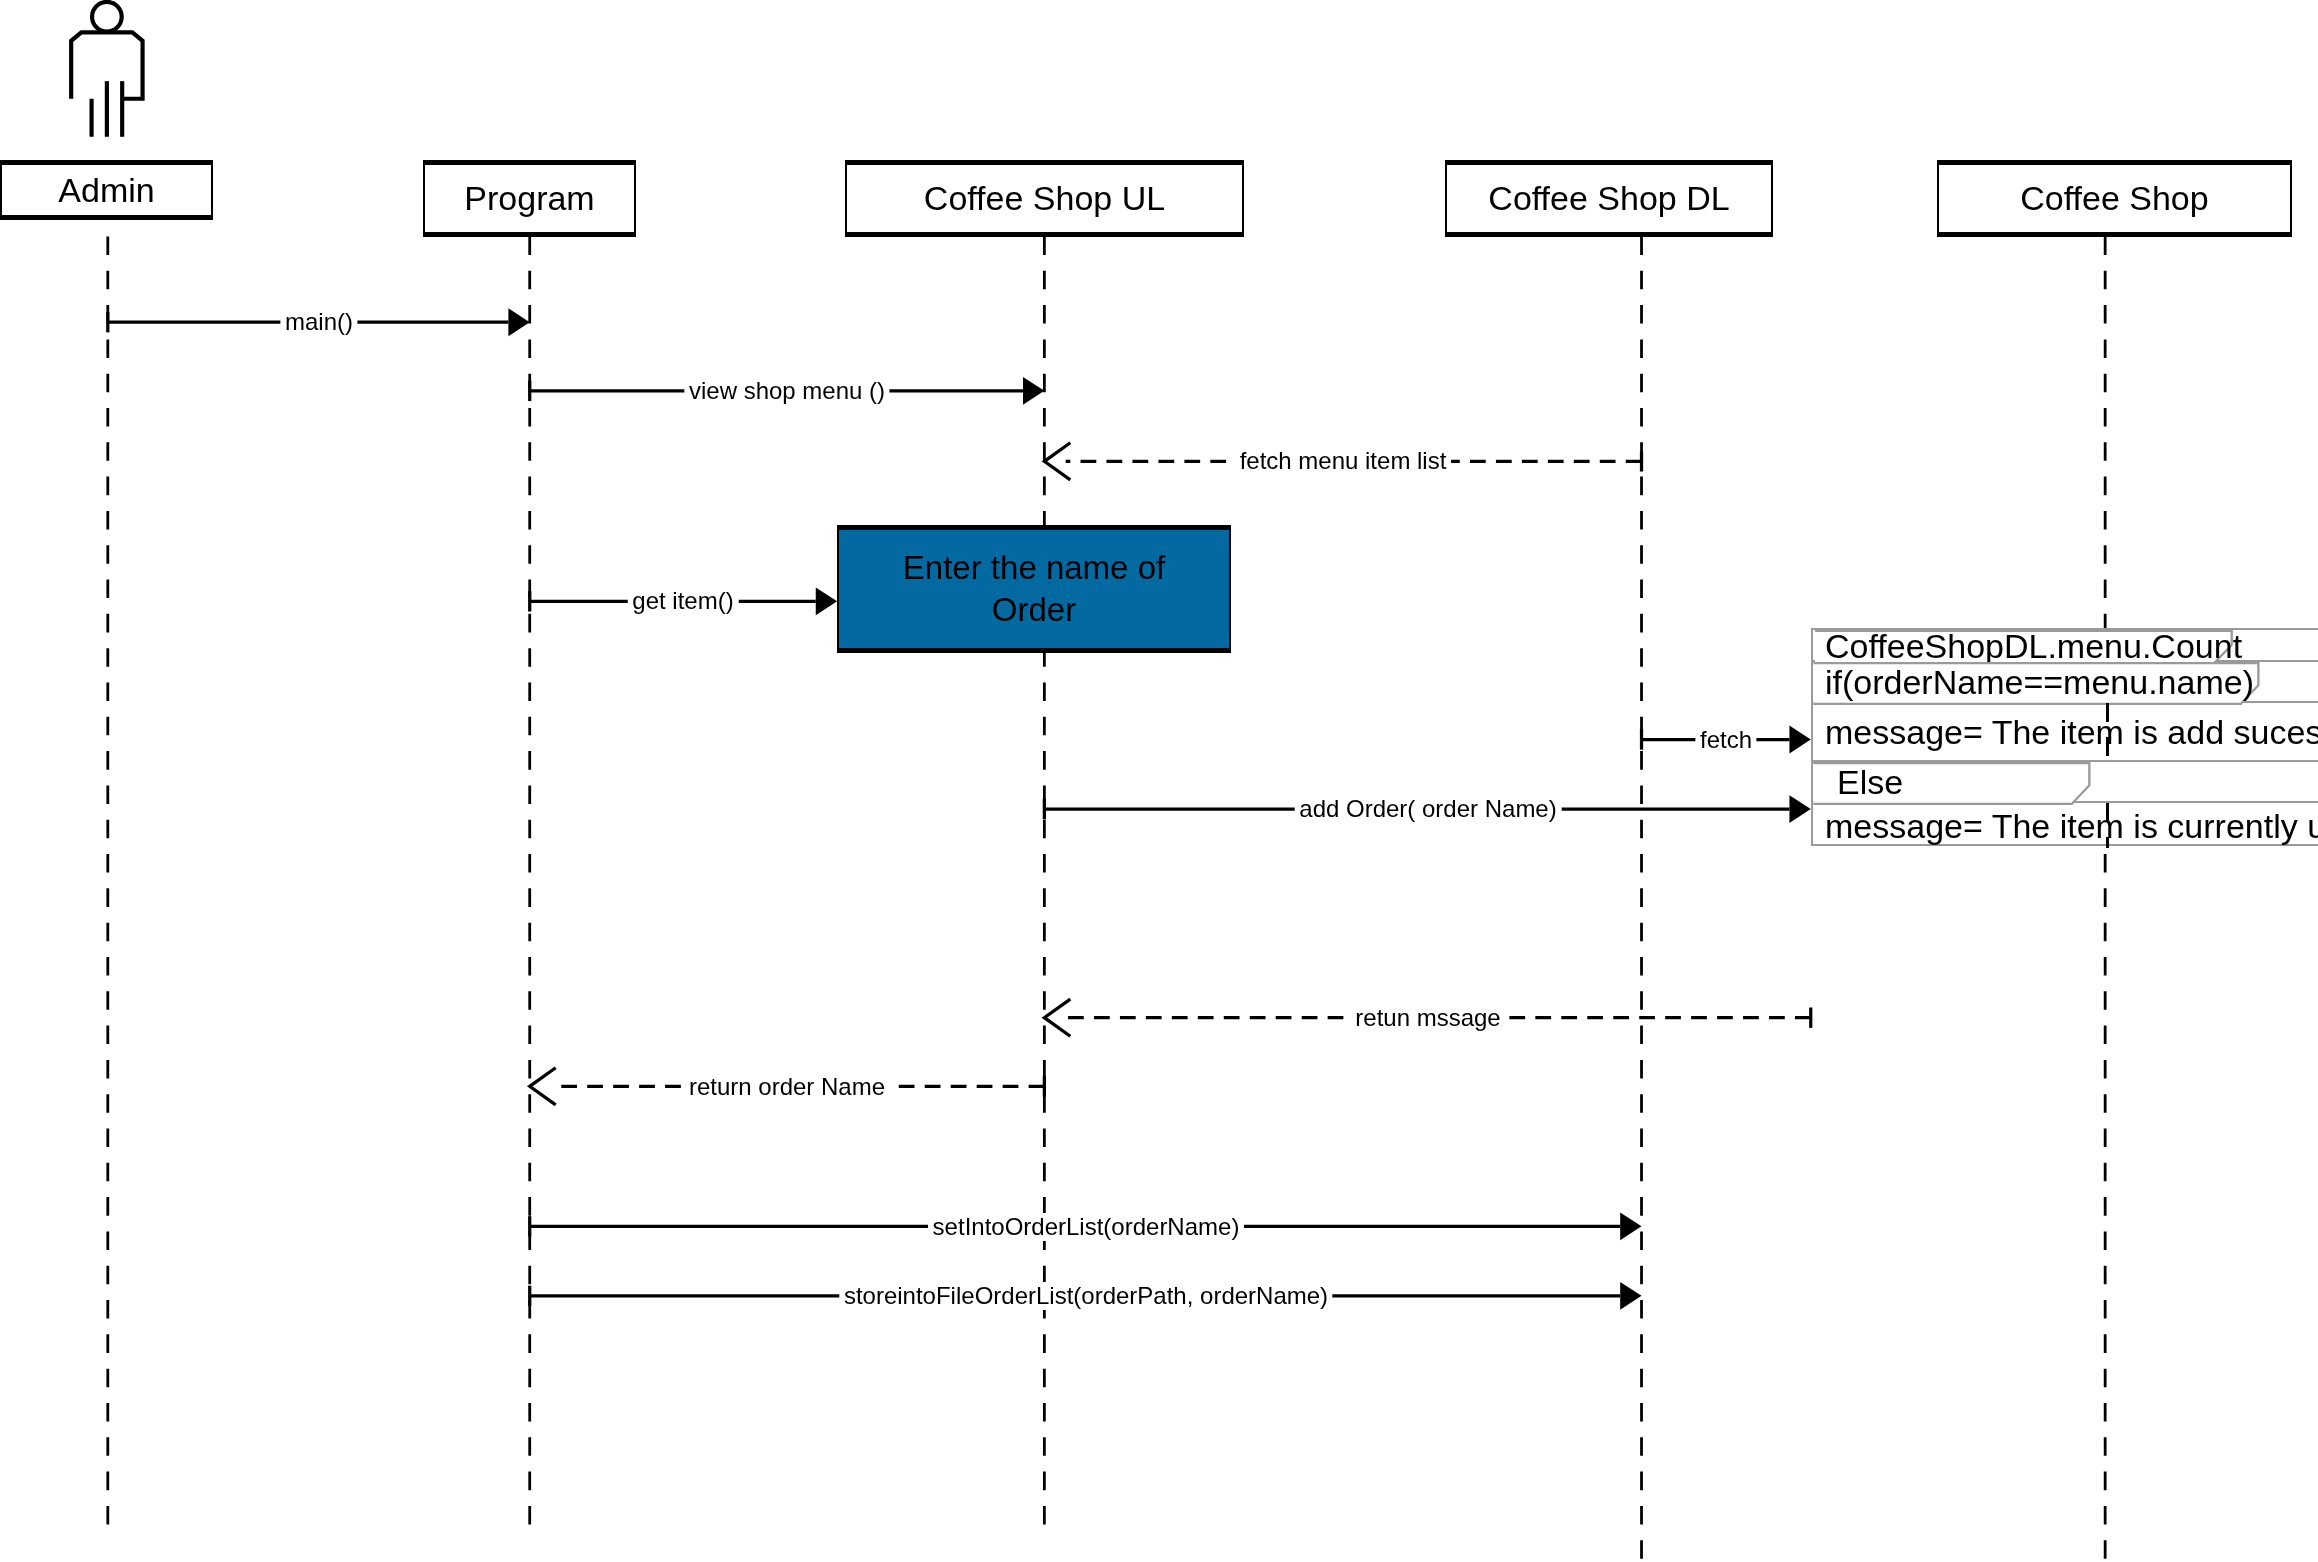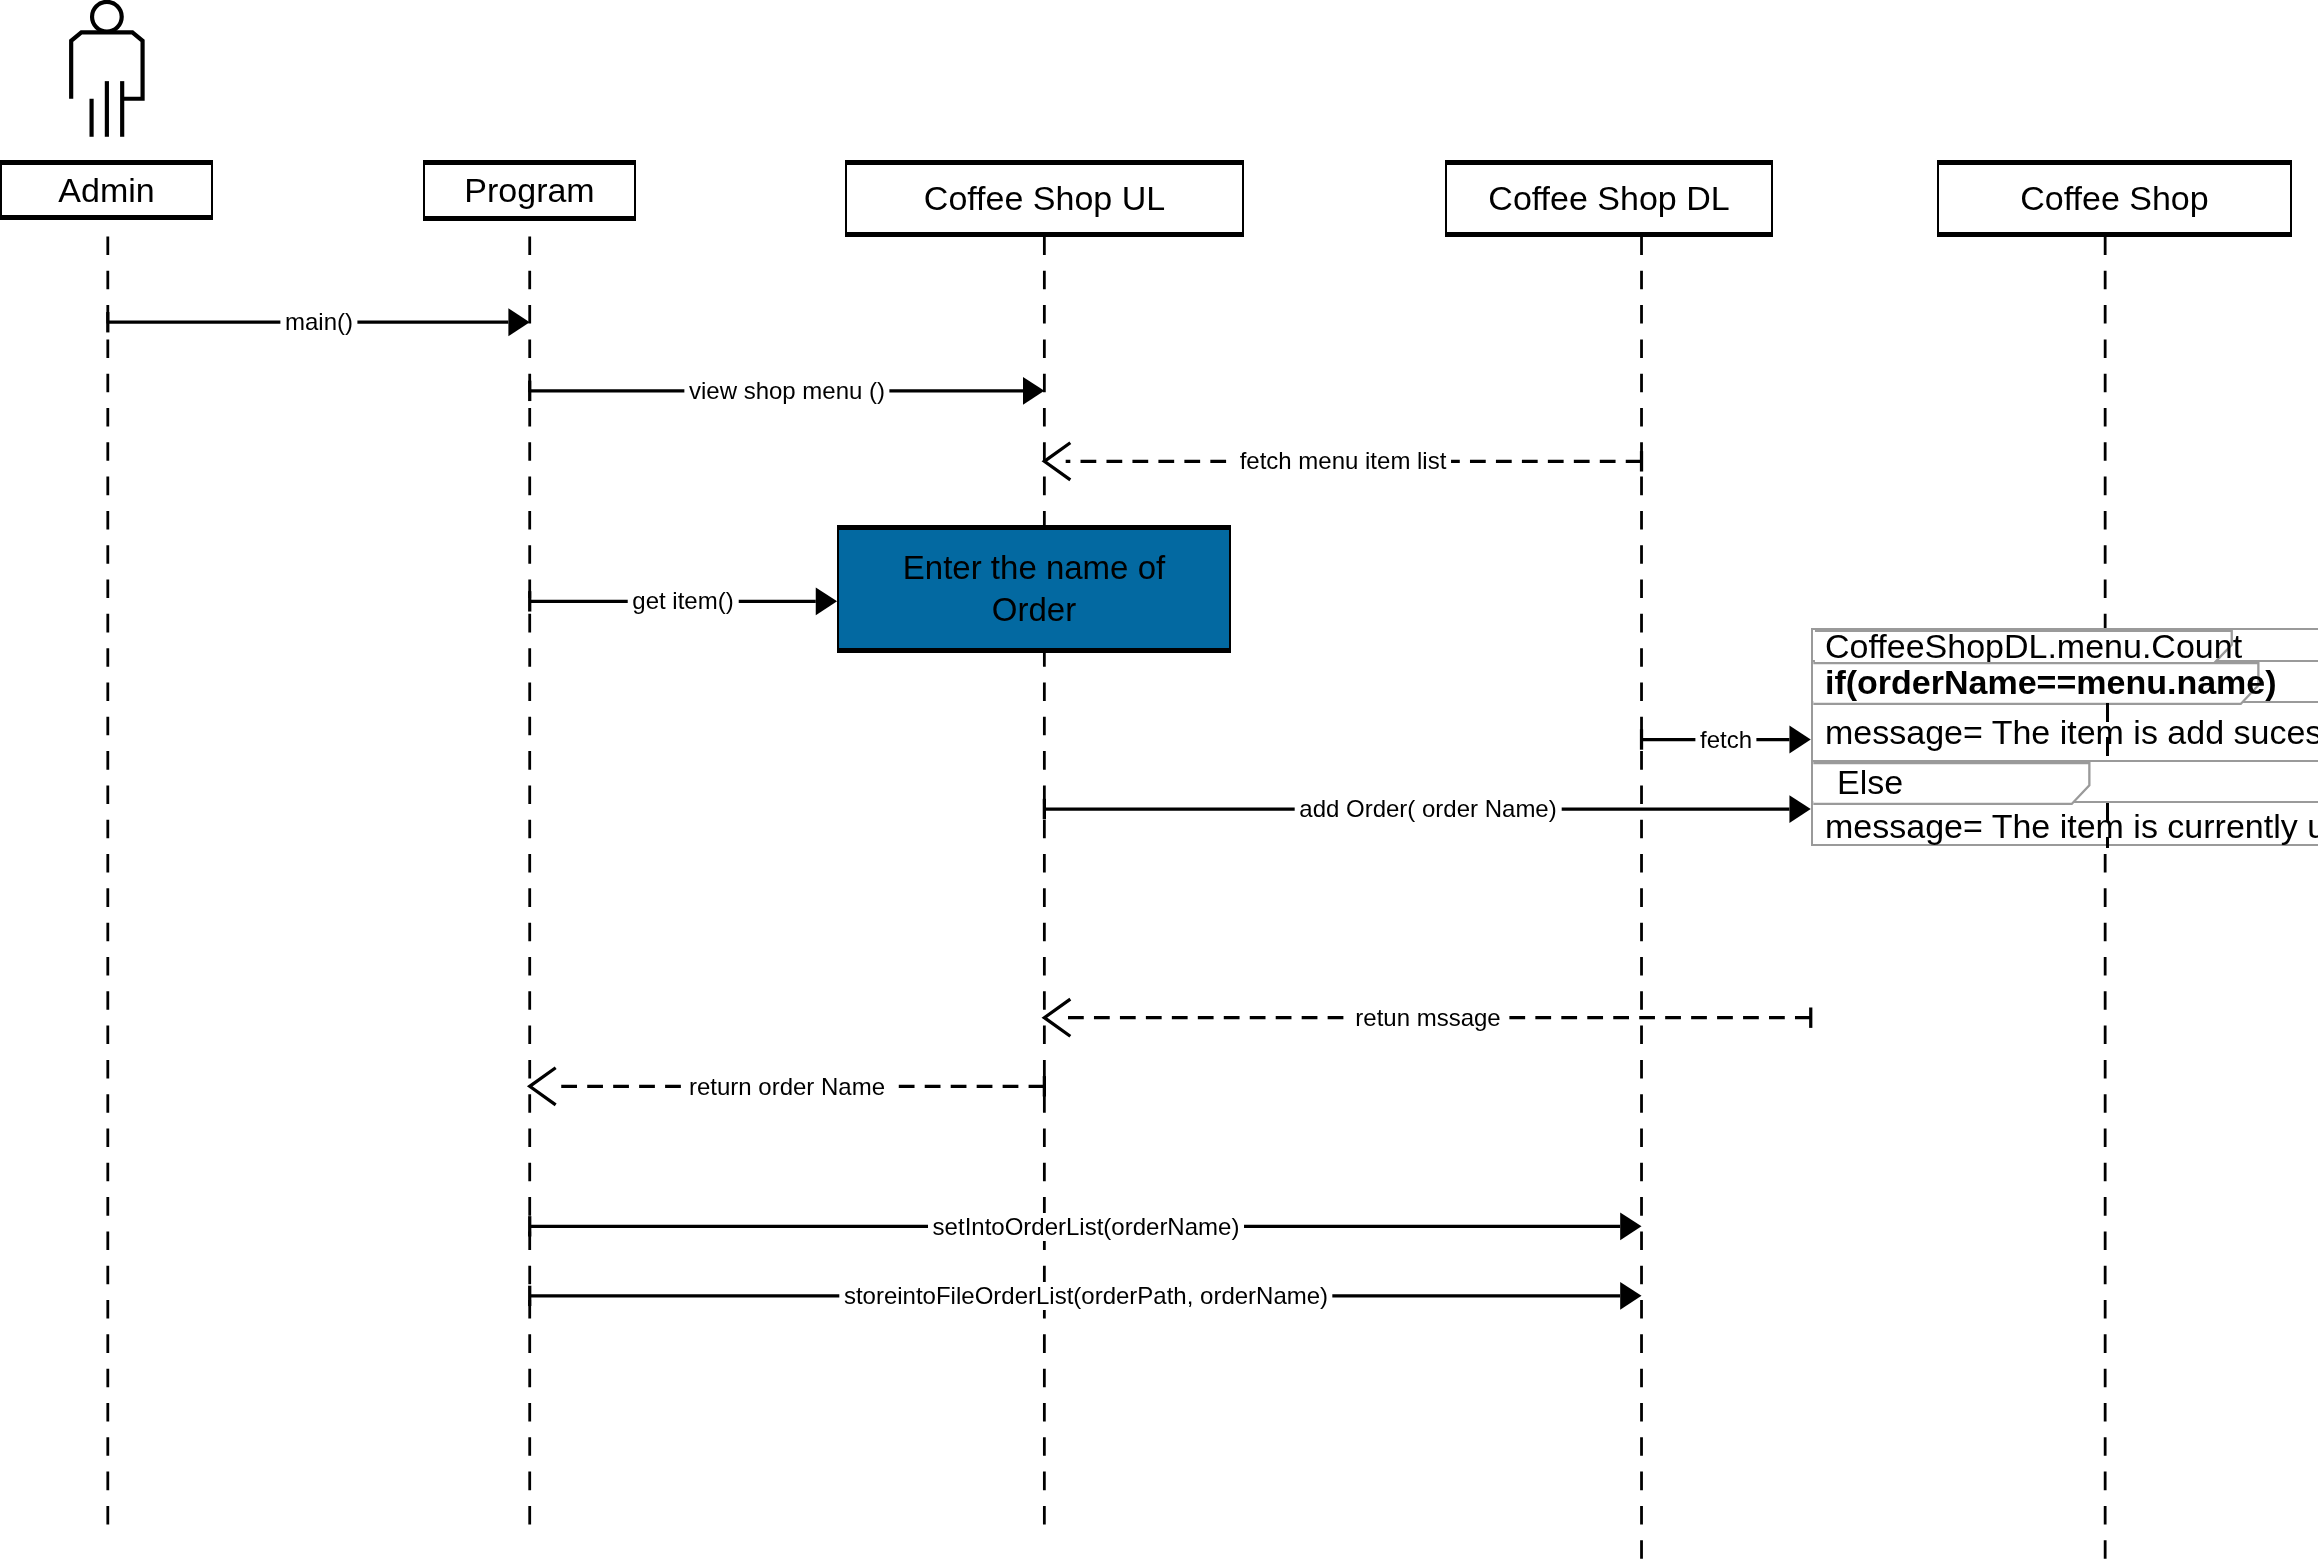--- a/index.html
+++ b/index.html
@@ -140,21 +140,21 @@
       <path d="M197 213 L197 295"></path>
       <path d="M230 175 L230 295"></path>
       <path d="M263 175 L263 295"></path>
     </g>
   </svg>
 
   <div id="headers" style="z-index:4;">
       <div class="hdr-box" style="left: 0px; top: 160px; width: 213px; height: 60px;">
         <span>Admin</span>
       </div>
-      <div class="hdr-box" style="left: 423px; top: 160px; width: 213px; height: 61px;">
+      <div class="hdr-box" style="left: 423px; top: 160px; width: 213px; height: 77px;">
         <span>Program</span>
       </div>
       <div class="hdr-box" style="left: 845px; top: 160px; width: 399px; height: 77px;">
         <span>Coffee Shop UL</span>
       </div>
       <div class="hdr-box" style="left: 1445px; top: 160px; width: 328px; height: 77px;">
         <span>Coffee Shop DL</span>
       </div>
       <div class="hdr-box" style="left: 1937px; top: 160px; width: 355px; height: 77px;">
         <span>Coffee Shop</span>
@@ -170,21 +170,21 @@
       <div class="frag-row" style="top: 0px; height: 32px;">
         <svg class="pentagon" width="427" height="35" style="left: -2.3px; top: 0px;" viewBox="0 0 920 76">
           <path d="M 5 2 L 910 2 L 910 32 L 872 72 L 5 72" fill="#ffffff" stroke="#9a9a9a" stroke-width="5"></path>
         </svg>
         <div class="frag-text" style="left: 12px; top: 16px;">CoffeeShopDL.menu.Count</div>
       </div>
       <div class="frag-row" style="top: 32px; height: 41px;">
         <svg class="pentagon" width="452" height="44" style="left: -2.3px; top: 0px;" viewBox="0 0 975 94">
           <path d="M 5 2 L 965 2 L 965 50 L 927 90 L 5 90" fill="#ffffff" stroke="#9a9a9a" stroke-width="5"></path>
         </svg>
-        <div class="frag-text" style="left: 12px; top: 20.4px; font-weight: bold;">if(orderName==menu.name)</div>
+        <div class="frag-text" style="left: 12px; top: 20.4px;">if(orderName==menu.name)</div>
       </div>
       <div class="frag-row" style="top: 73px; height: 59px;">
         <div style="position: absolute; left: 293px; top: 0px; width: 2.8px; height: 59px; background: repeating-linear-gradient(rgb(0, 0, 0) 0px, rgb(0, 0, 0) 18.5px, transparent 18.5px, transparent 34px);"></div>
         <div class="frag-text" style="left: 12px; top: 29.4px;">message= The item is add sucessfully</div>
       </div>
       <div class="frag-row" style="top: 132px; height: 41px;">
         <svg class="pentagon" width="283" height="44" style="left: -2.3px; top: 0px;" viewBox="0 0 610 94">
           <path d="M 5 2 L 600 2 L 600 50 L 562 90 L 5 90" fill="#ffffff" stroke="#9a9a9a" stroke-width="5"></path>
         </svg>
         <div class="frag-text" style="left: 12px; top: 20.4px; margin-left: 12px;">Else</div>

